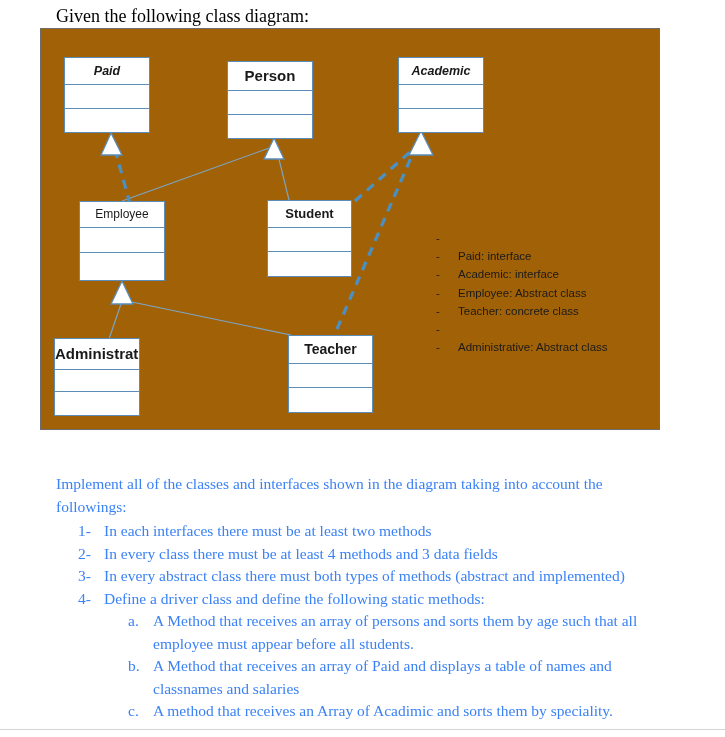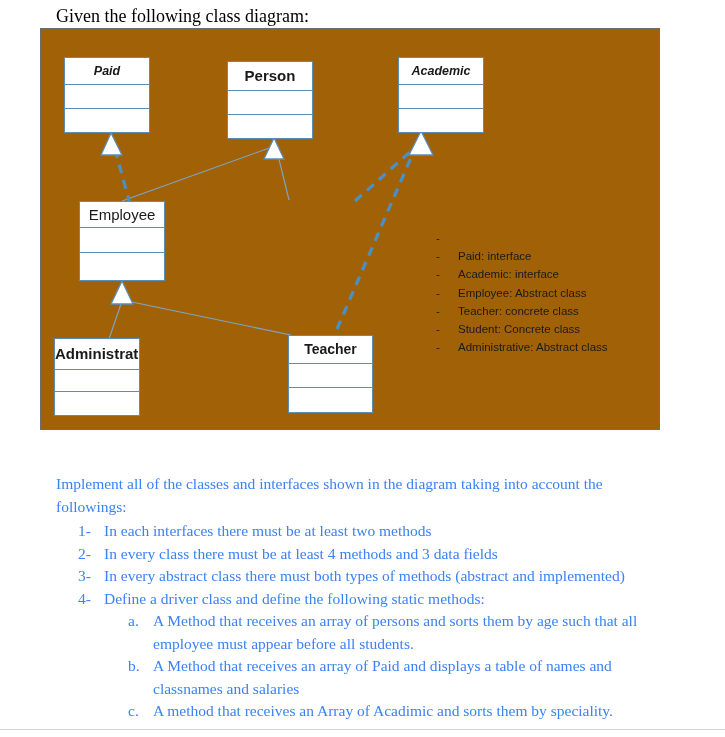--- a/index.html
+++ b/index.html
@@ -225,26 +225,33 @@
       <div class="uml-box" style="left:357px; top:28px; width:86px; height:76px;">
         <div class="uml-compartment" style="height:27px;">
           <span class="uml-title italic" style="font-size:12.5px;">Academic</span>
         </div>
         <div class="uml-compartment" style="height:24px;"></div>
         <div class="uml-compartment" style="flex:1 1 auto;"></div>
       </div>
 
       <div class="uml-box" style="left:38px; top:172px; width:86px; height:80px;">
         <div class="uml-compartment" style="height:26px;">
-          <span class="uml-title bold" style="font-size:15px; font-weight:normal;">Employee</span>
+          <span class="uml-title bold" style="font-size:12px; font-weight:normal;">Employee</span>
         </div>
         <div class="uml-compartment" style="height:25px;"></div>
         <div class="uml-compartment" style="flex:1 1 auto;"></div>
       </div>
 
+      <div class="uml-box" style="left:226px; top:171px; width:85px; height:77px;">
+        <div class="uml-compartment" style="height:27px;">
+          <span class="uml-title bold" style="font-size:13px;">Student</span>
+        </div>
+        <div class="uml-compartment" style="height:24px;"></div>
+        <div class="uml-compartment" style="flex:1 1 auto;"></div>
+      </div>
 
       <div class="uml-box" style="left:13px; top:309px; width:86px; height:78px;">
         <div class="uml-compartment" style="height:31px;">
           <span class="uml-title bold" style="font-size:15px; line-height:14px;">Administrative</span>
         </div>
         <div class="uml-compartment" style="height:22px;"></div>
         <div class="uml-compartment" style="flex:1 1 auto;"></div>
       </div>
 
       <div class="uml-box" style="left:247px; top:306px; width:85px; height:78px;">
@@ -271,21 +278,20 @@
           <div class="legend-row">
             <span class="legend-dash">-</span>
             <span class="legend-text">Employee: Abstract class</span>
           </div>
           <div class="legend-row">
             <span class="legend-dash">-</span>
             <span class="legend-text">Teacher: concrete class</span>
           </div>
           <div class="legend-row">
             <span class="legend-dash">-</span>
-            <span class="legend-text">Student: Concrete class</span>
           </div>
           <div class="legend-row">
             <span class="legend-dash">-</span>
             <span class="legend-text">Administrative: Abstract class</span>
           </div>
         </div>
 
     </div>
   </div>
 

